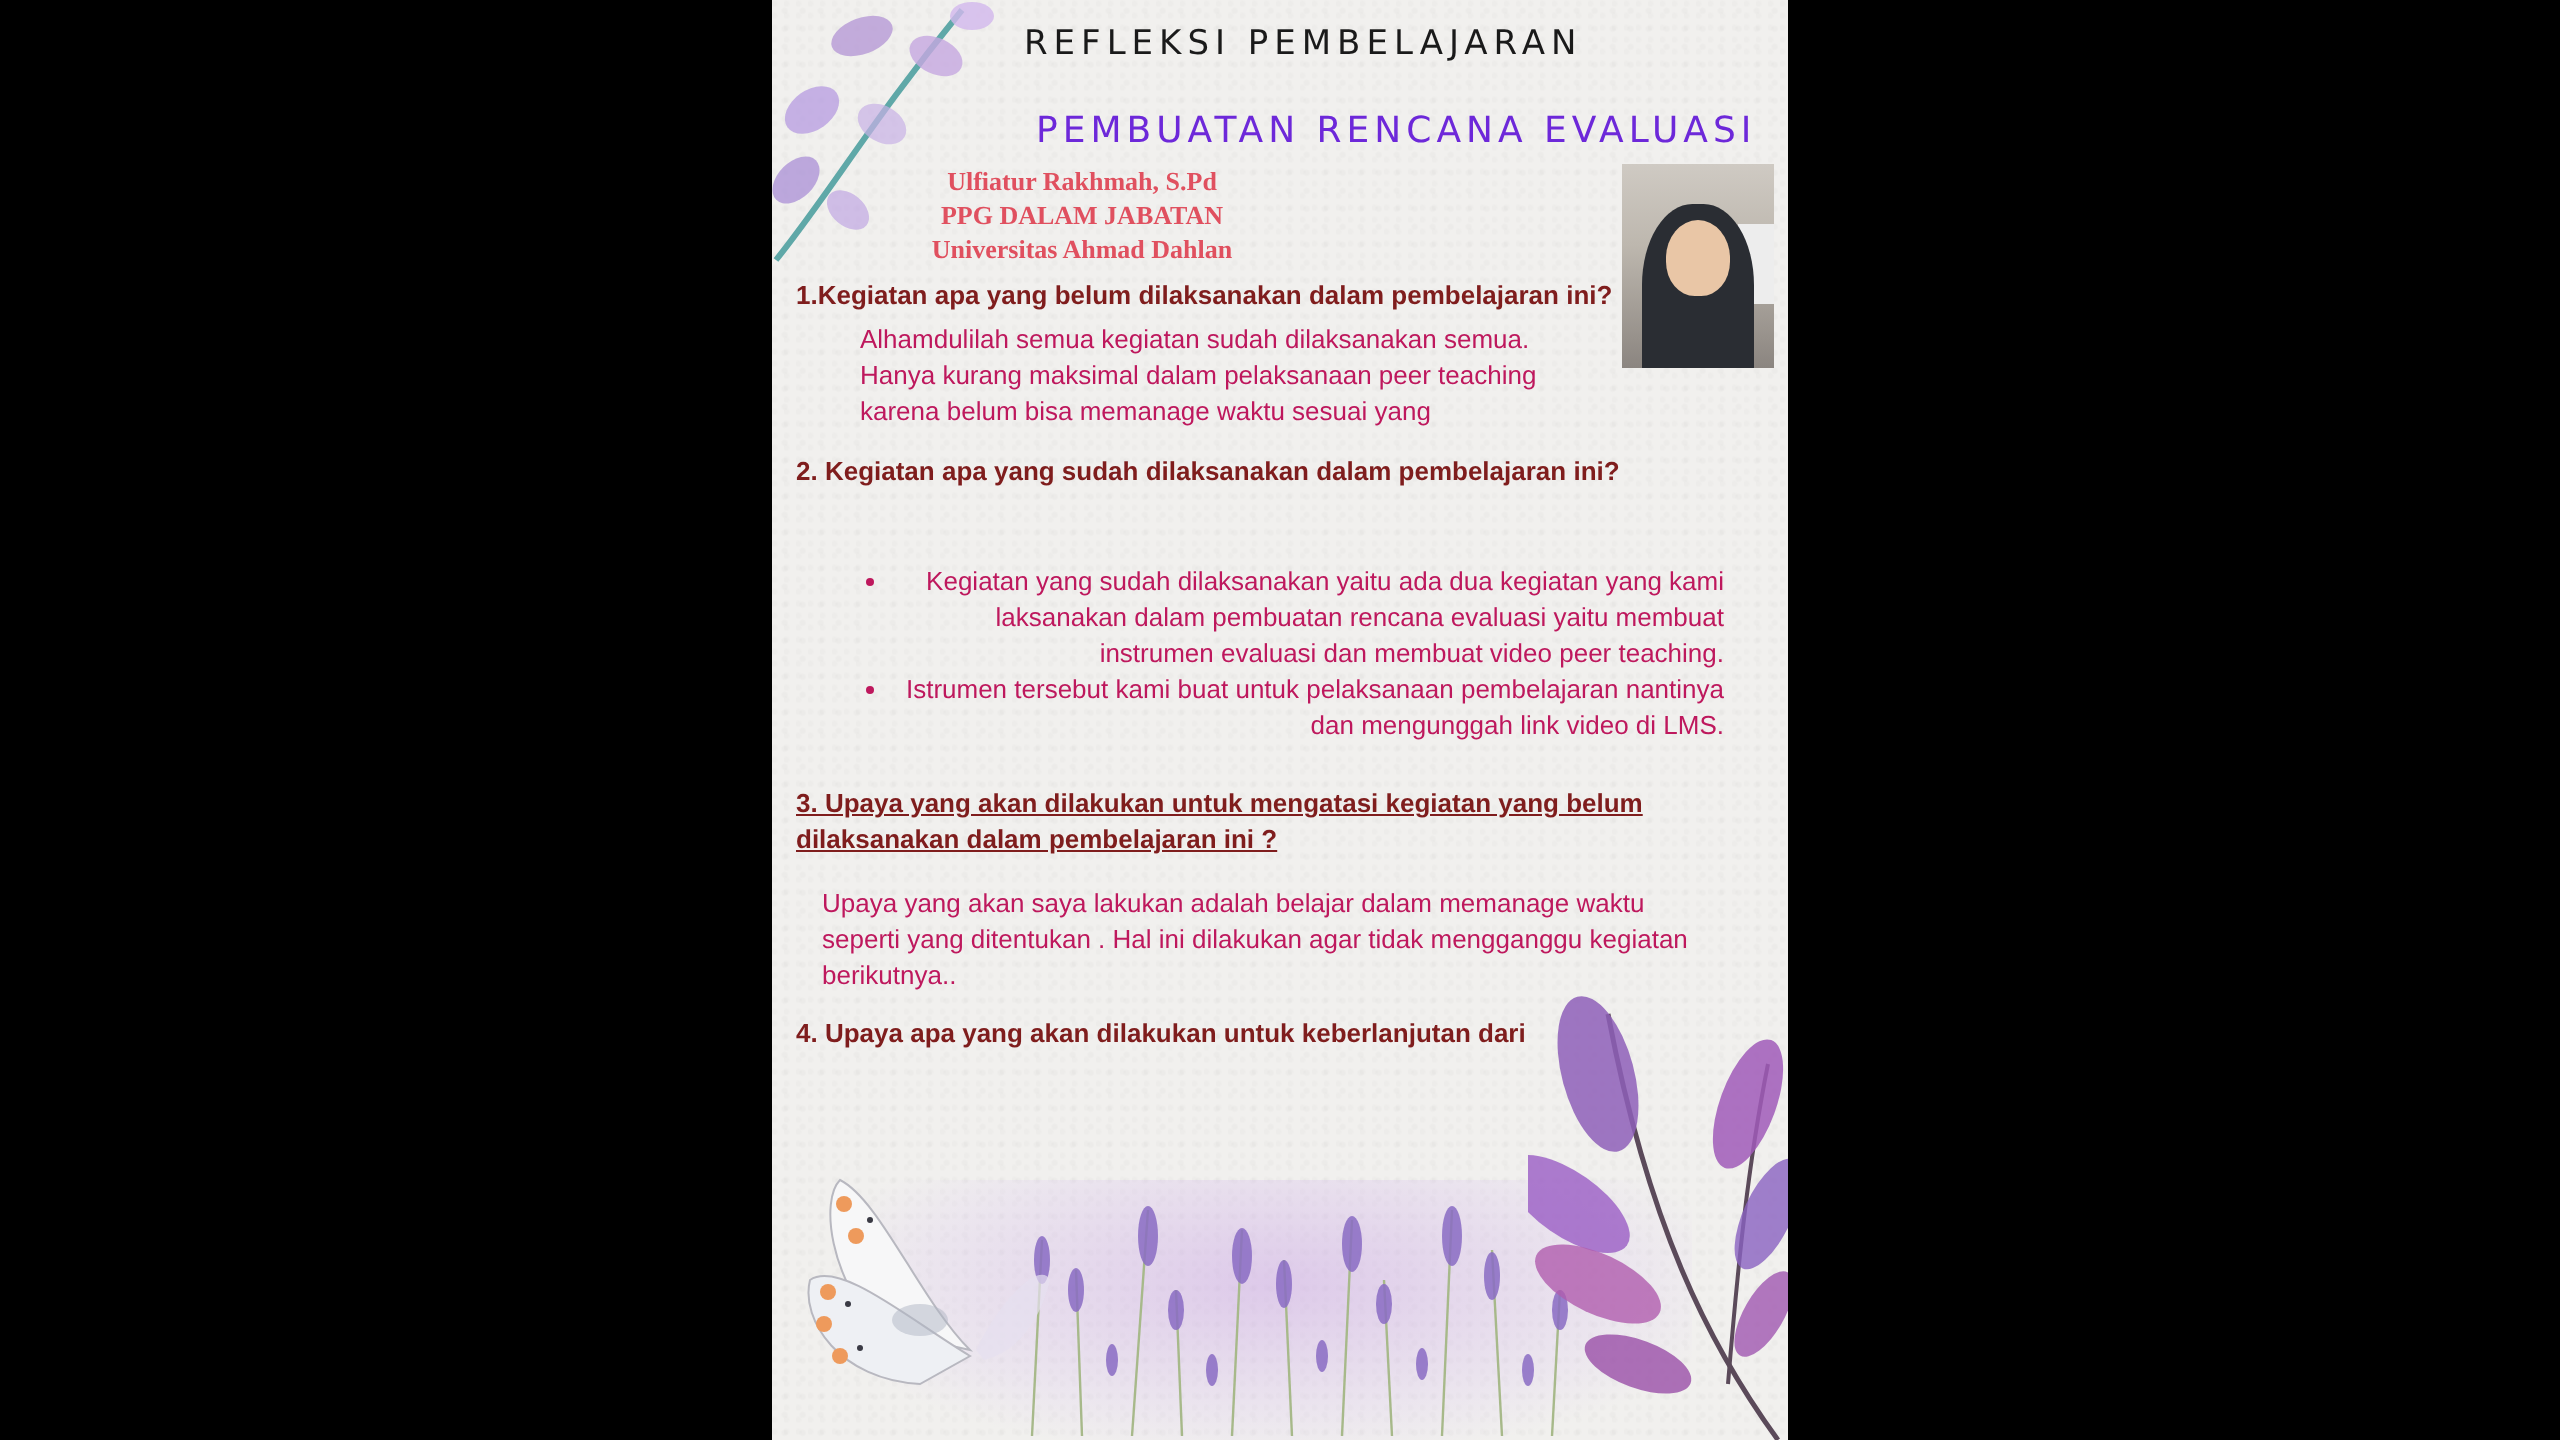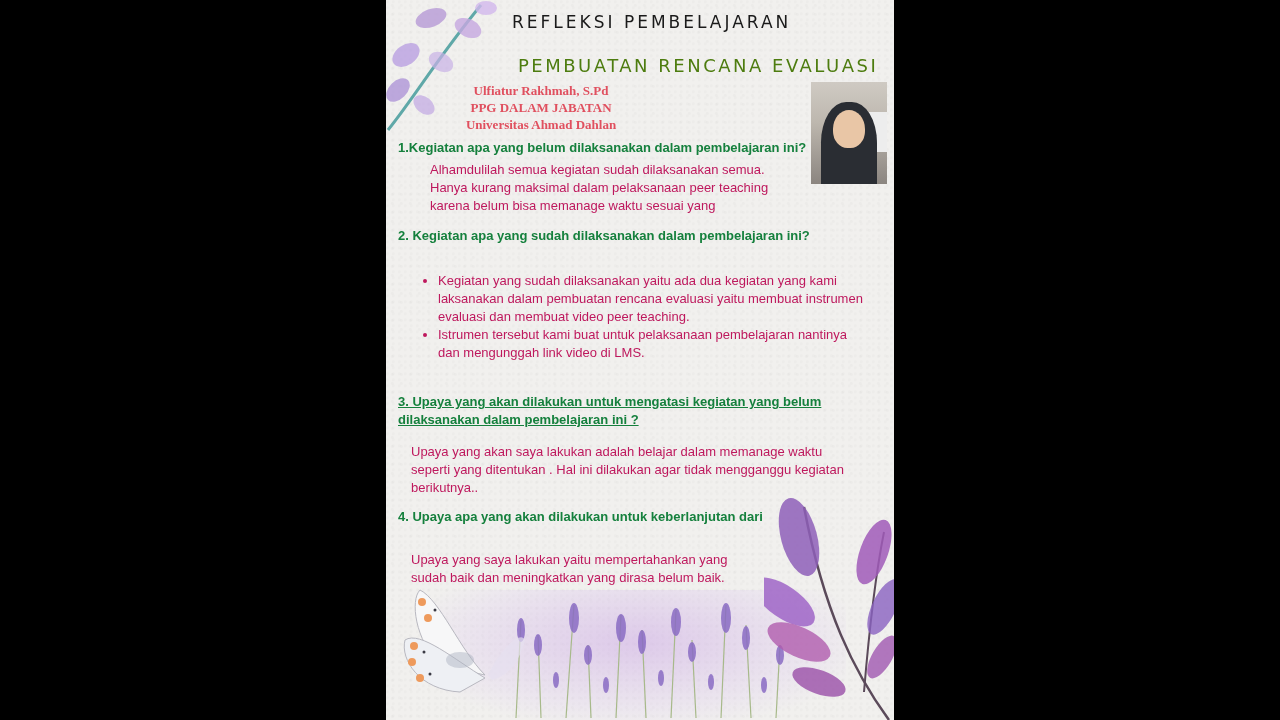--- a/index.html
+++ b/index.html
@@ -2,29 +2,29 @@
 <html><head>
   <meta charset="utf-8">
   <style>
     html, body { margin:0; padding:0; }
     body { width:1280px; height:720px; background:#000; position:relative; overflow:hidden; font-family:"DejaVu Sans", sans-serif; }
     .page { position:absolute; left:386px; top:0; width:508px; height:720px; background:#f1f0ee; overflow:hidden; }
     .page::before { content:""; position:absolute; inset:0;
       background: radial-gradient(circle at 20% 30%, rgba(0,0,0,0.015) 0 1px, transparent 2px) 0 0/6px 6px,
                   radial-gradient(circle at 70% 60%, rgba(0,0,0,0.02) 0 1px, transparent 2px) 0 0/9px 9px; }
     .title { position:absolute; left:126px; top:12px; font-family:"DejaVu Sans", sans-serif; font-size:17px; letter-spacing:3px; color:#1a1a1a; font-weight:normal; white-space:nowrap; }
-    .subtitle { position:absolute; left:132px; top:55px; font-size:18px; letter-spacing:2.5px; color:#4d7c0f; white-space:nowrap; }
+    .subtitle { position:absolute; left:132px; top:55px; font-size:18px; letter-spacing:2.5px; color:#6d28d9; white-space:nowrap; }
     .author { position:absolute; left:60px; top:82px; width:190px; text-align:center; color:#e0505f; font-family:Liberation Serif, serif; font-weight:bold; font-size:13px; line-height:17px; }
     .photo { position:absolute; left:425px; top:82px; width:76px; height:102px; background:linear-gradient(180deg,#cfcac3 0%,#bdb7ae 40%,#8b8580 100%); overflow:hidden; }
     .photo .face { position:absolute; left:22px; top:28px; width:32px; height:38px; border-radius:50% 50% 45% 45%; background:#e9c6a6; }
     .photo .hijab { position:absolute; left:10px; top:20px; width:56px; height:90px; border-radius:45% 45% 10% 10%; background:#2a2d33; }
     .photo .window { position:absolute; right:0; top:30px; width:18px; height:40px; background:#ededed; }
-    .q { position:absolute; left:12px; font-family:"Liberation Sans", sans-serif; font-weight:bold; font-size:13px; color:#15803d; line-height:18px; }
+    .q { position:absolute; left:12px; font-family:"Liberation Sans", sans-serif; font-weight:bold; font-size:13px; color:#7f1d1d; line-height:18px; }
     .a { position:absolute; font-family:"Liberation Sans", sans-serif; font-size:13px; color:#be185d; line-height:18px; }
-    .a ul { margin:4px; padding-left:18px; }
+    .a ul { margin:14px; padding-left:18px;text-align:right; }
     .a li { margin:0; }
     .deco { position:absolute; pointer-events:none; }
   </style>
 </head>
 <body>
 
 <div class="page">
 
   <svg class="deco" style="left:0;top:0" width="120" height="135" viewBox="0 0 120 135">
     <path d="M2 130 C30 95 50 60 95 5" stroke="#5fa8a8" stroke-width="3" fill="none"></path>
@@ -72,24 +72,20 @@
     <div>dilaksanakan dalam pembelajaran ini ?</div>
   </div>
   <div class="a" style="left:25px; top:443px;">
     <div>Upaya yang akan saya lakukan adalah belajar dalam memanage waktu</div>
     <div>seperti yang ditentukan . Hal ini dilakukan agar tidak mengganggu kegiatan</div>
     <div>berikutnya..</div>
   </div>
 
   <div class="q" style="top:508px;">
     <div>4. Upaya apa yang akan dilakukan untuk keberlanjutan dari</div>
-  </div>
-  <div class="a" style="left:25px; top:551px;">
-    <div>Upaya yang saya lakukan yaitu mempertahankan yang</div>
-    <div>sudah baik dan meningkatkan yang dirasa belum baik.</div>
   </div>
 
   <div class="deco" style="left:40px; top:590px; width:420px; height:130px; background:radial-gradient(ellipse at 50% 40%, rgba(205,170,230,0.55), rgba(220,200,240,0.25) 60%, transparent 80%);"></div>
 
   <svg class="deco" style="left:110px; top:590px;" width="300" height="130" viewBox="0 0 300 130">
     <g stroke="#a7b98a" stroke-width="1.2">
       <line x1="20" y1="128" x2="25" y2="30"></line>
         <line x1="45" y1="128" x2="42" y2="45"></line>
         <line x1="70" y1="128" x2="78" y2="15"></line>
       <line x1="95" y1="128" x2="92" y2="55"></line>

